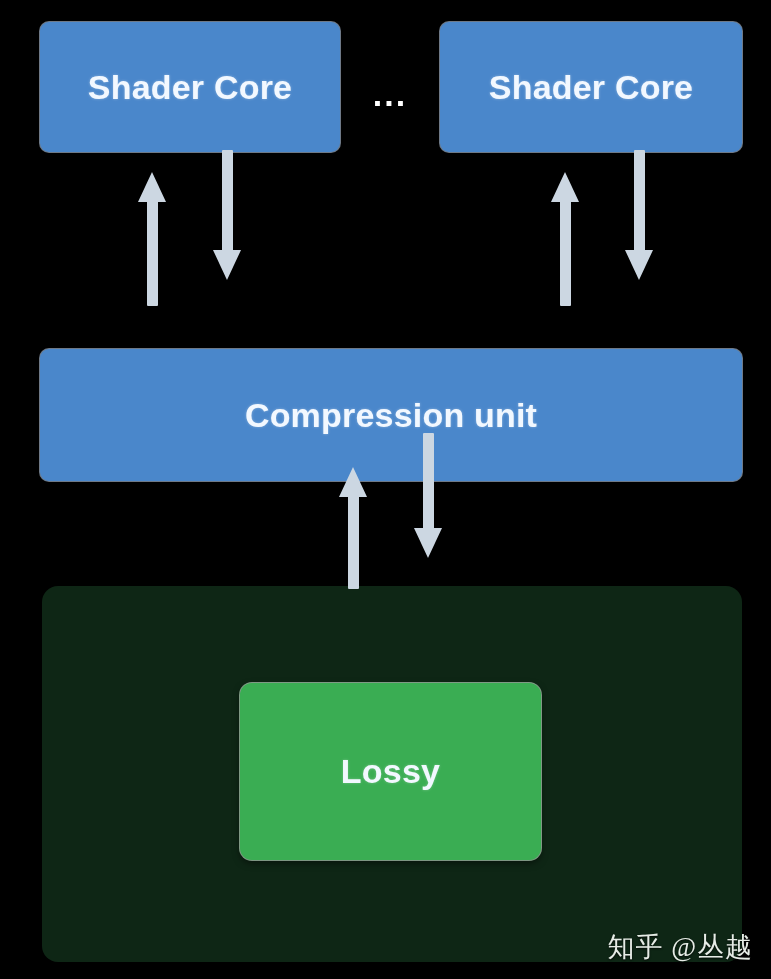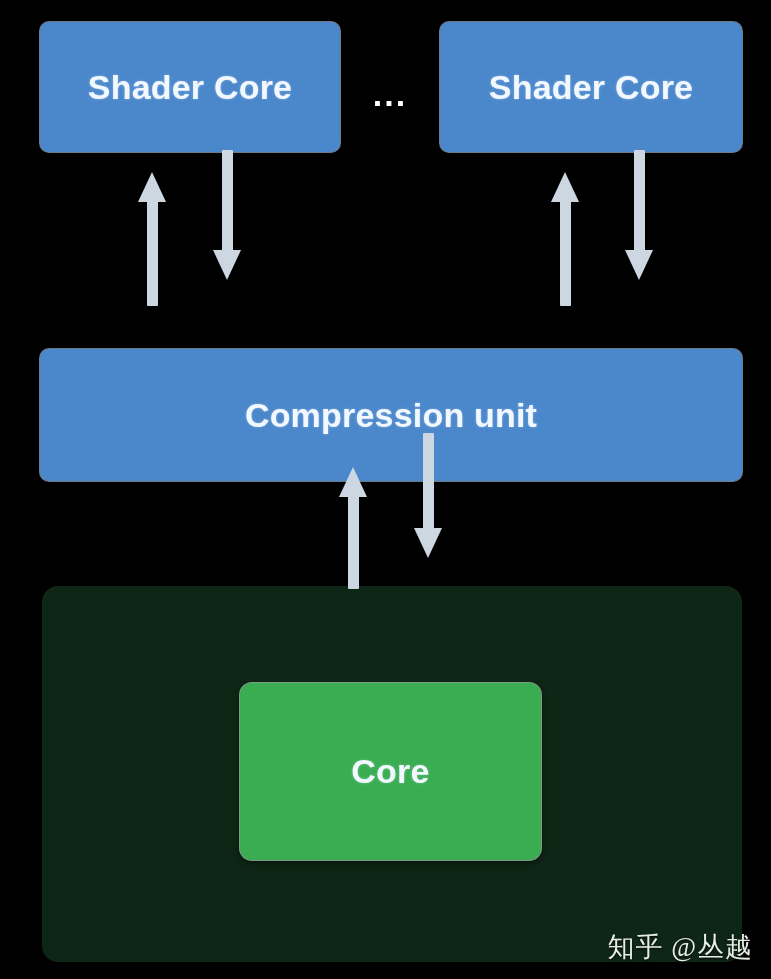--- a/index.html
+++ b/index.html
@@ -191,18 +191,18 @@
   <div class="arrow arrow-up" id="arrow-up-texture">
     <div class="head"></div>
     <div class="shaft"></div>
   </div>
   <div class="arrow arrow-down" id="arrow-down-texture">
     <div class="shaft"></div>
     <div class="head"></div>
   </div>
 
   <div class="node node-green" id="lossy-texture">
-    <span class="ln">Core</span>
+    <span class="ln">Lossy</span>
   </div>
 
   <div id="watermark">知乎 @丛越</div>
 
 </div>
 
 </body></html>

